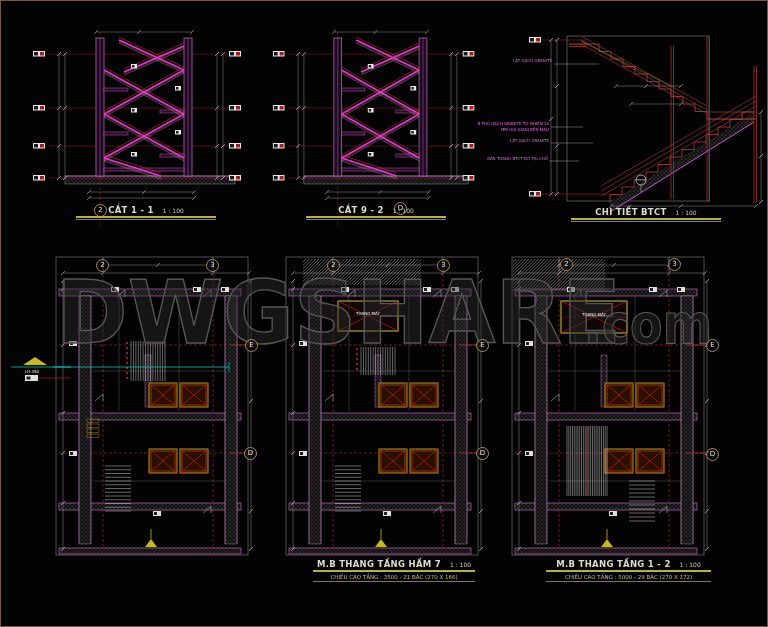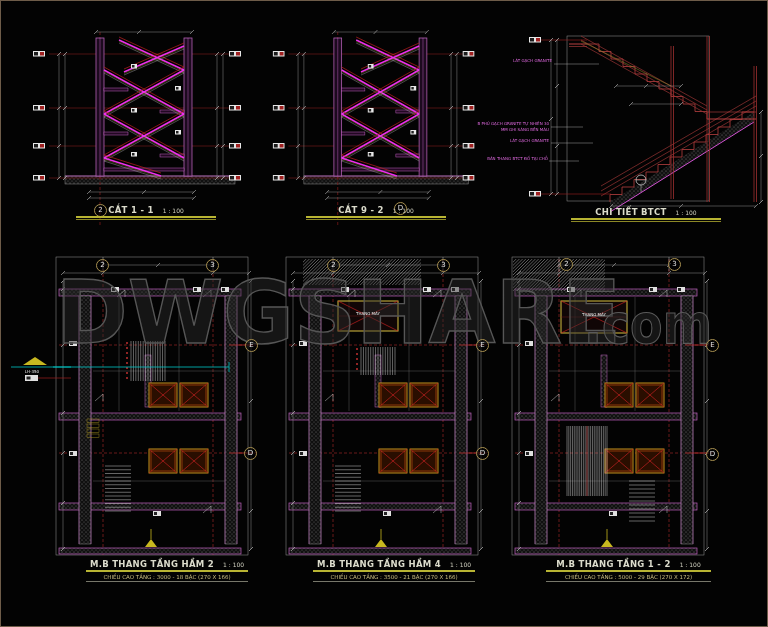--- a/index.html
+++ b/index.html
@@ -865,32 +865,23 @@
   </div>
   <div class="ttl" style="left:570px;top:206px;width:150px">
     <div class="trow">
         <span class="tname">CHI TIẾT BTCT</span>
         <span class="tscale">1 : 100</span>
       </div>
     <div class="ul1"></div>
       <div class="ul2"></div>
   </div>
 
-  <div class="ttl" style="left:85px;top:558px;width:162px">
-    <div class="trow">
-        <span class="tname">M.B THANG TẦNG HẦM 2</span>
-        <span class="tscale">1 : 100</span>
-      </div>
-    <div class="ul1"></div>
-    <span class="sub">CHIỀU CAO TẦNG : 3000 - 18 BẬC (270 X 166)</span>
-    <div class="ul3"></div>
-  </div>
   <div class="ttl" style="left:312px;top:558px;width:162px">
     <div class="trow">
-        <span class="tname">M.B THANG TẦNG HẦM 4</span>
+        <span class="tname">M.B THANG TẦNG HẦM 7</span>
         <span class="tscale">1 : 100</span>
       </div>
     <div class="ul1"></div>
     <span class="sub">CHIỀU CAO TẦNG : 3500 - 21 BẬC (270 X 166)</span>
     <div class="ul3"></div>
   </div>
   <div class="ttl" style="left:545px;top:558px;width:165px">
     <div class="trow">
         <span class="tname">M.B THANG TẦNG 1 - 2</span>
         <span class="tscale">1 : 100</span>

